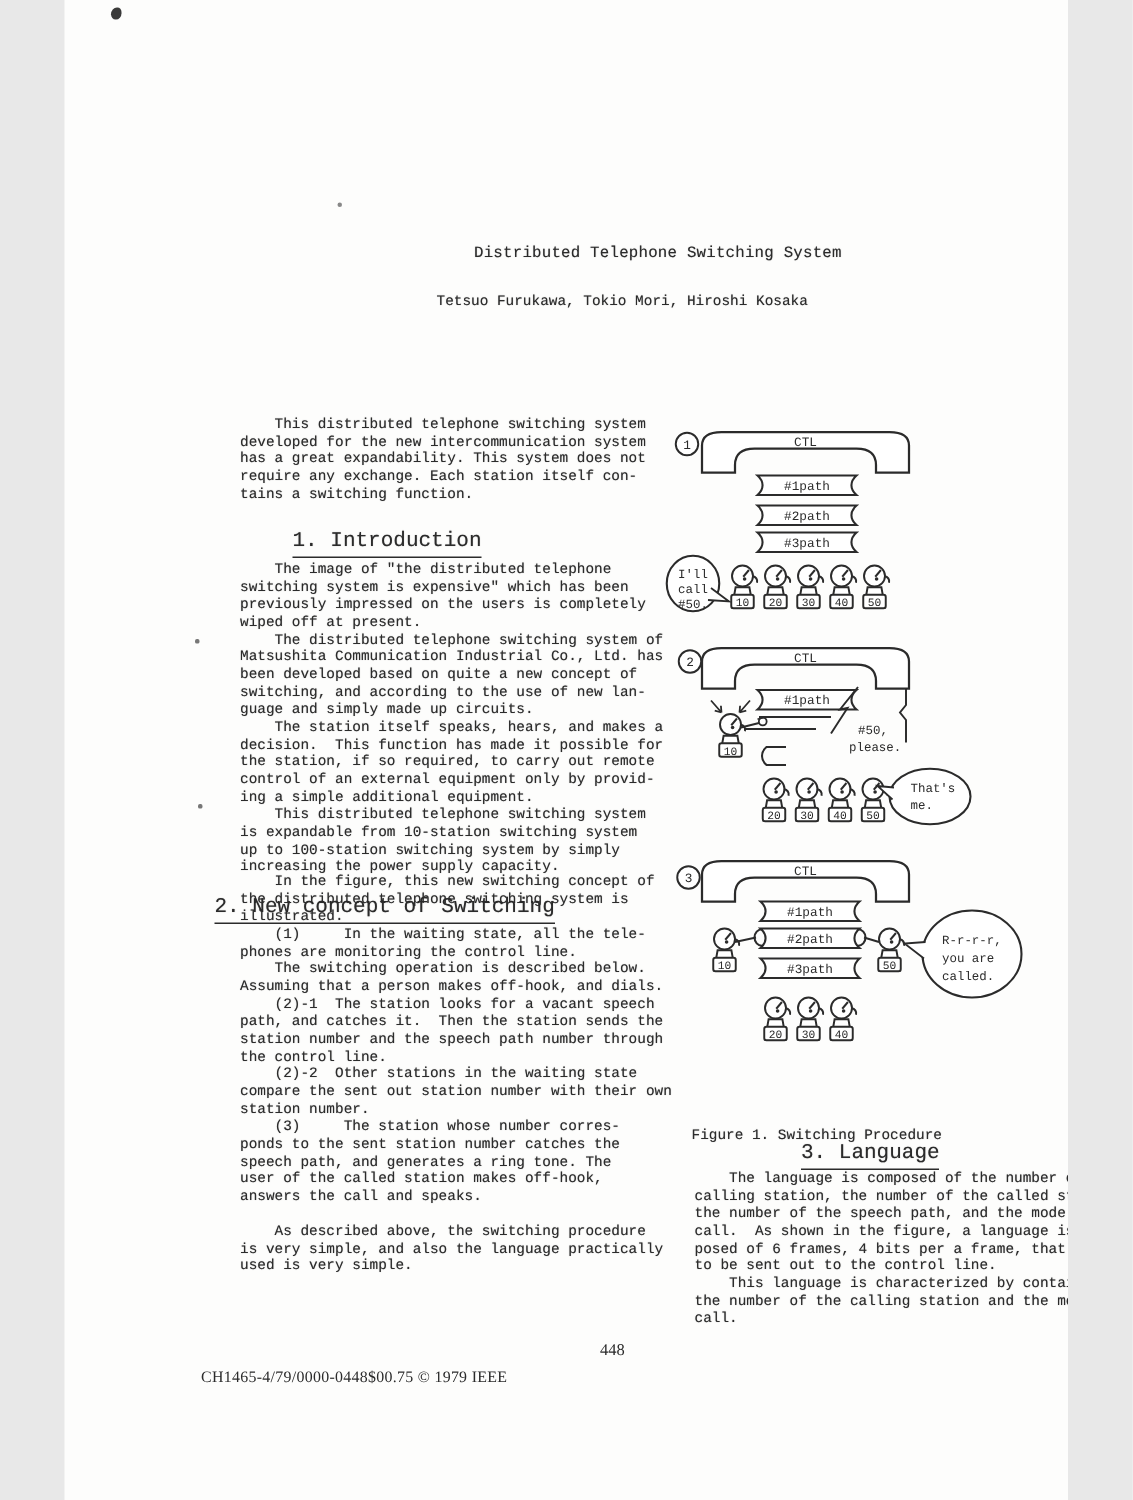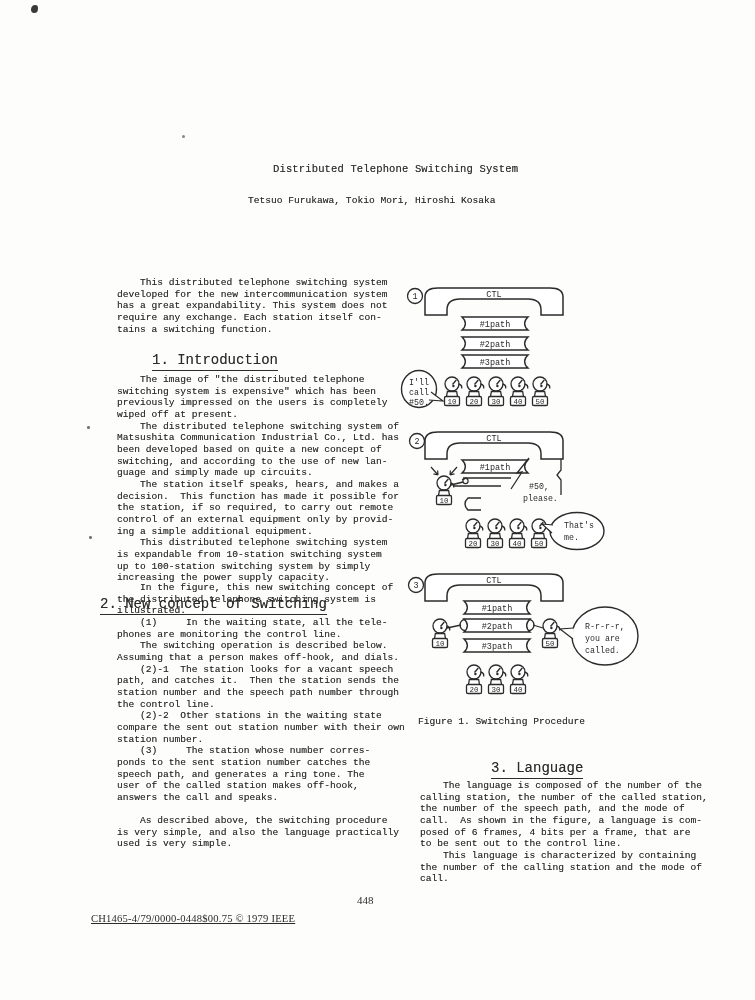--- a/index.html
+++ b/index.html
@@ -1,33 +1,33 @@
 <!DOCTYPE html>
 <html><head>
 <meta charset="utf-8">
 <style>
   html,body{margin:0;padding:0;background:#e8e8e8;}
   .page{
-    position:relative;width:755px;height:1000px;margin:0 auto;
+    position:relative;width:669px;height:1000px;margin:0 auto;
     background:#fdfdfc;overflow:hidden;
     font-family:"Liberation Mono","DejaVu Sans Mono",monospace;
     color:#2b2b2b;
   }
   .mono{font-family:"Liberation Mono","DejaVu Sans Mono",monospace;
         text-shadow:0 0 0.6px rgba(40,40,40,0.5);}
   .abs{position:absolute;}
   .pre{white-space:pre;}
   .title{font-size:10.5px;letter-spacing:0.15px;}
   .authors{font-size:9.6px;}
   .affil{font-size:9.6px;line-height:12.6px;}
   .body{font-size:9.6px;line-height:11.65px;margin-left:28px;}
   .heading{font-size:14px;border-bottom:1px solid #2b2b2b;padding-bottom:1.5px;display:inline-block;}
-  .caption{font-size:9.6px;}
+  .caption{font-size:9.6px;margin-top:35px;}
   .pagenum{font-family:"Liberation Serif","DejaVu Serif",serif;font-size:11px;}
-  .copyright{font-family:"Liberation Serif","DejaVu Serif",serif;font-size:10.6px;letter-spacing:0.2px;text-decoration:underline;}
+  .copyright{font-family:"Liberation Serif","DejaVu Serif",serif;font-size:10.6px;letter-spacing:0.2px;}
   .artifact{position:absolute;background:#3a3a3a;}
   svg text{font-family:"Liberation Mono","DejaVu Sans Mono",monospace;fill:#2b2b2b;}
   .ctl{font-size:8.5px;text-anchor:middle;}
   .bl{font-size:8.5px;text-anchor:middle;}
   .bn{font-size:8.5px;text-anchor:middle;}
   .num{font-size:7.5px;text-anchor:middle;}
   .bt{font-size:8.3px;}
 </style>
 </head>
 <body>

